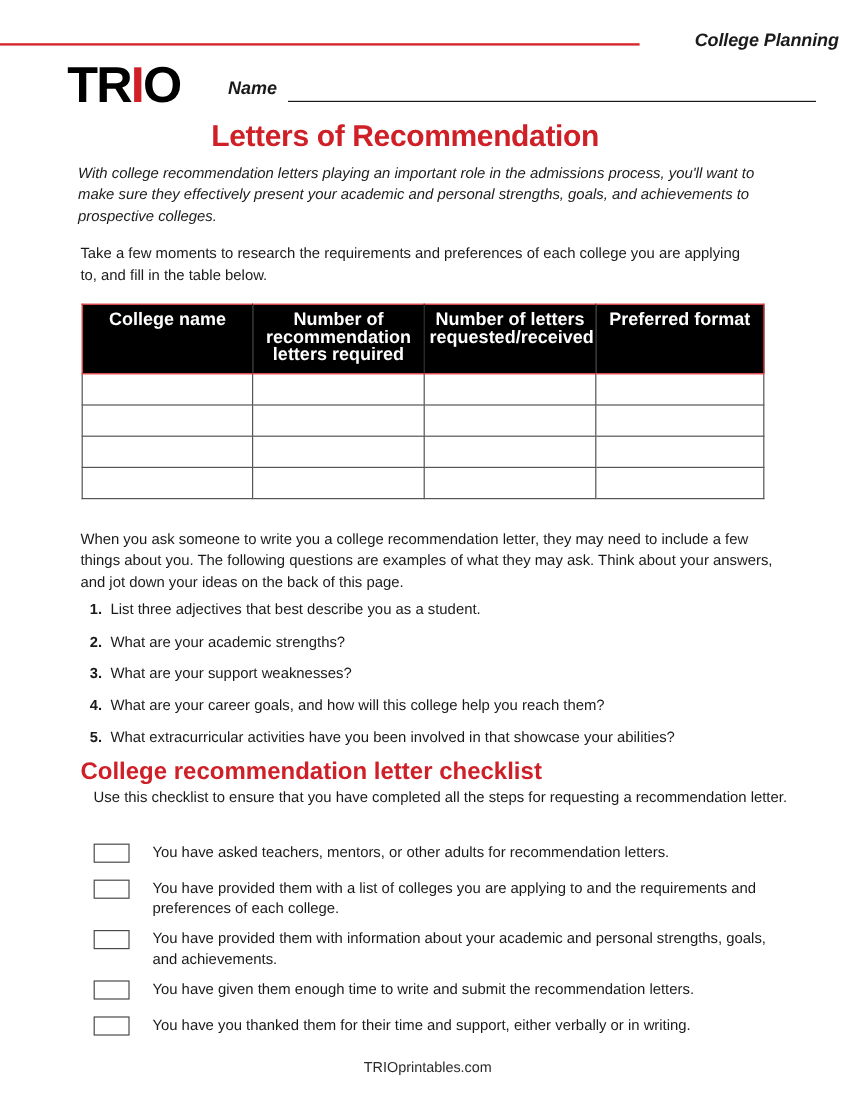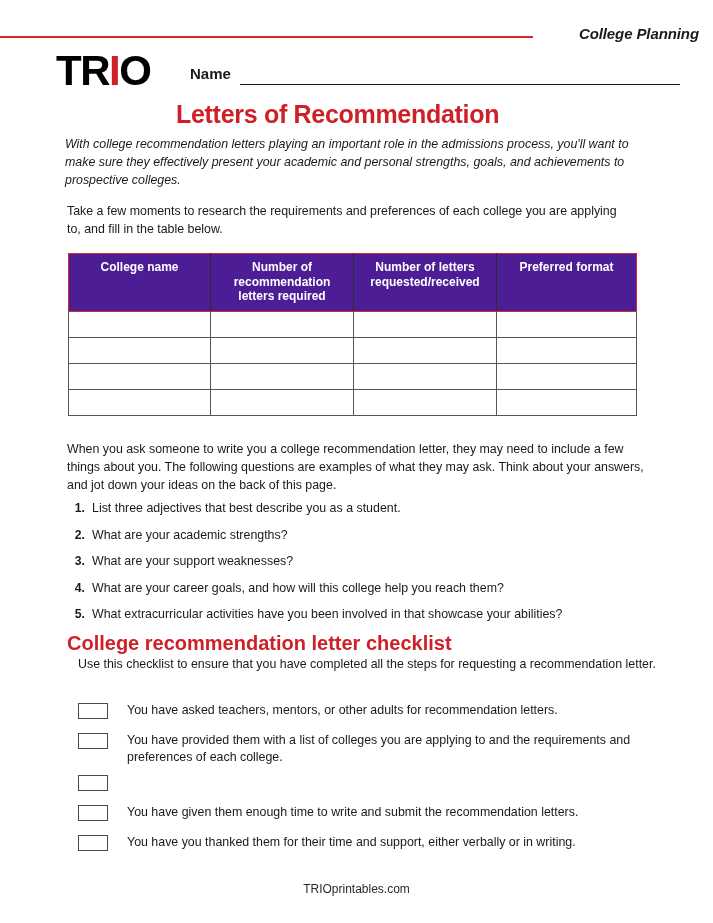--- a/index.html
+++ b/index.html
@@ -73,20 +73,21 @@
     width: 490px;
     height: 26px;
   }
   .name-label {
     position: absolute;
     left: 0;
     top: 0;
     font-size: 15px;
     font-weight: bold;
     color: #1a1a1a;
+    font-style: italic;
   }
   .name-line {
     position: absolute;
     left: 50px;
     right: 0;
     top: 19px;
     height: 1px;
     background: #1a1a1a;
   }
 
@@ -125,23 +126,23 @@
   
   .college-table {
     position: absolute;
     left: 68px;
     top: 253px;
     width: 568px;
     border-collapse: collapse;
     table-layout: fixed;
   }
   .college-table th {
-    background: #4c1d95;
+    background: #000000;
     color: #ffffff;
-    font-size: 12px;
+    font-size: 15px;
     font-weight: bold;
     line-height: 14.5px;
     padding: 6px 4px 7px 4px;
     text-align: center;
     vertical-align: top;
     border: 1px solid #d6282f;
     border-right-color: #2c2c2c;
   }
   .college-table th:last-child { border-right-color: #d6282f; }
   .college-table td {
@@ -345,20 +346,21 @@
   <div class="check-item">
     <span class="check-box"></span>
     <span>You have asked teachers, mentors, or other adults for recommendation letters.</span>
   </div>
   <div class="check-item">
     <span class="check-box"></span>
     <span>You have provided them with a list of colleges you are applying to and the requirements and preferences of each college.</span>
   </div>
   <div class="check-item">
     <span class="check-box"></span>
+    <span>You have provided them with information about your academic and personal strengths, goals, and achievements.</span>
   </div>
   <div class="check-item">
     <span class="check-box"></span>
     <span>You have given them enough time to write and submit the recommendation letters.</span>
   </div>
   <div class="check-item">
     <span class="check-box"></span>
     <span>You have you thanked them for their time and support, either verbally or in writing.</span>
   </div>
 </div>

